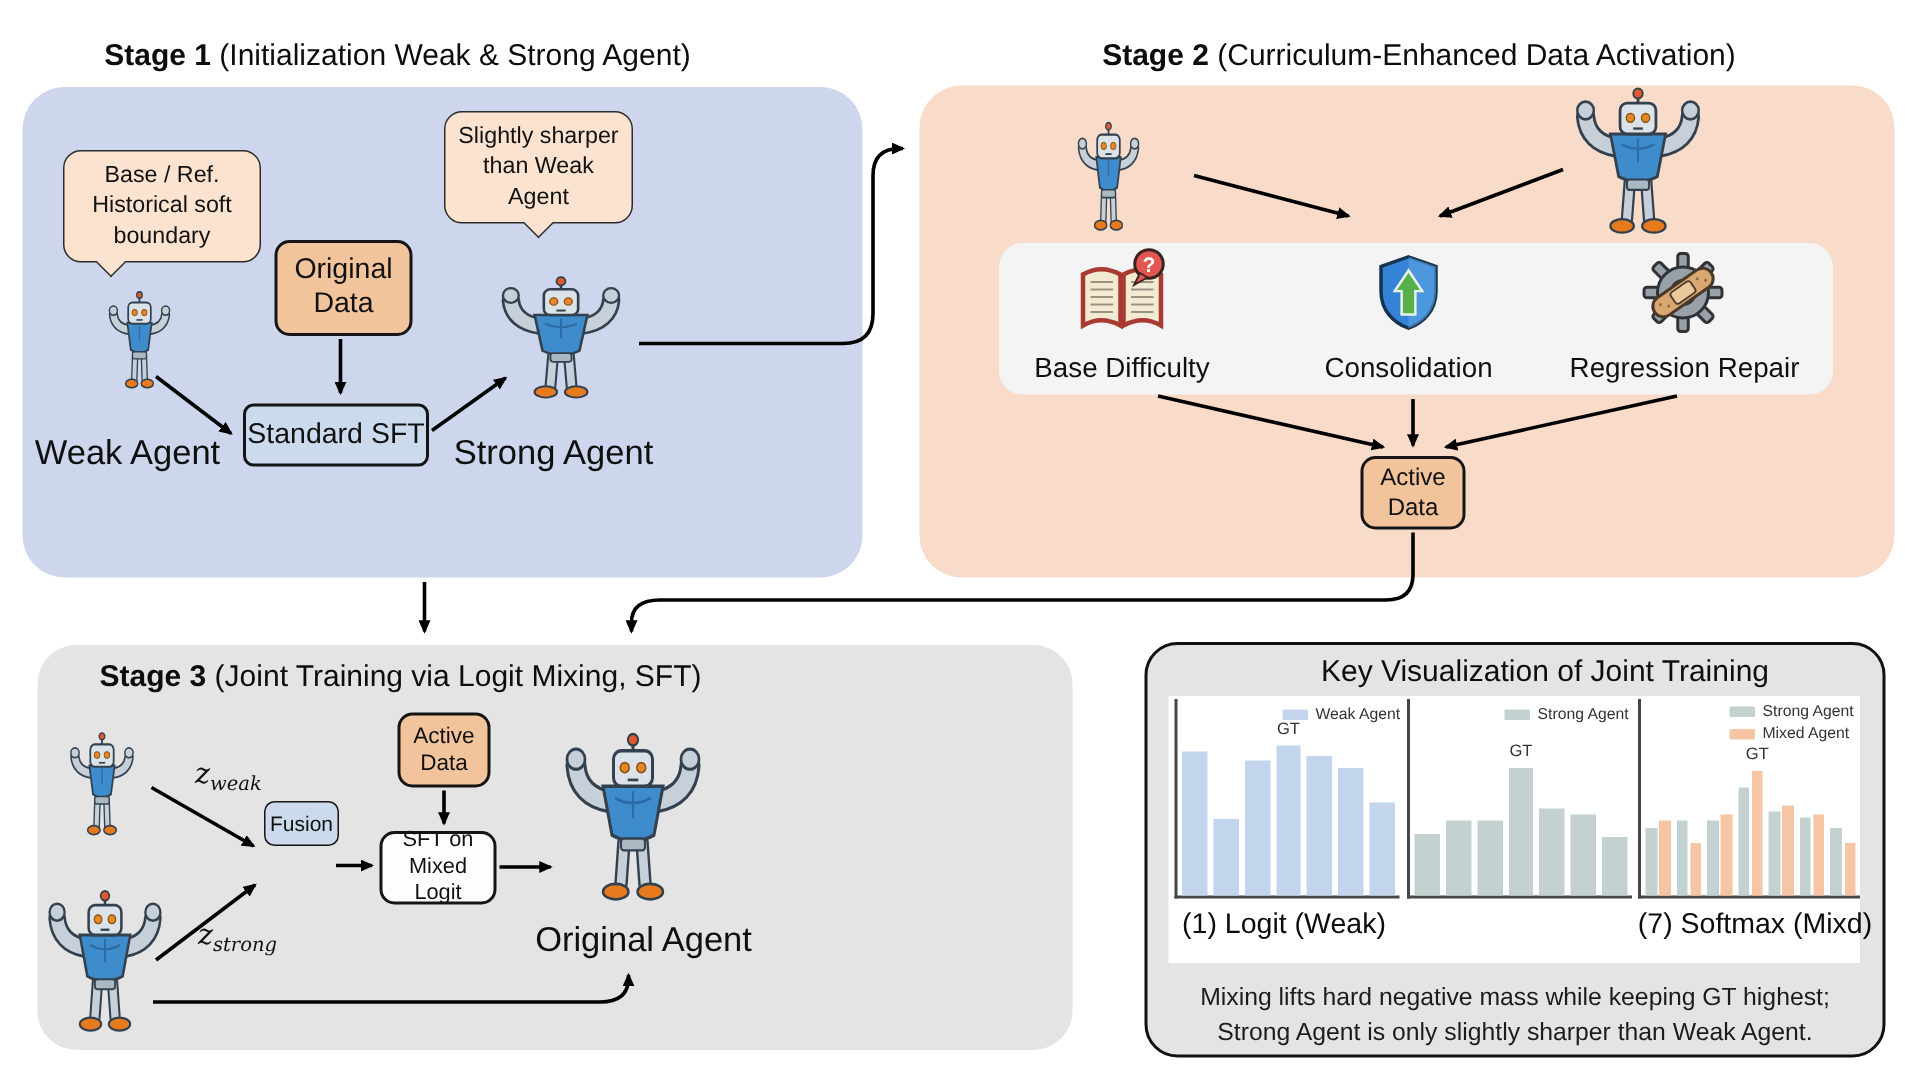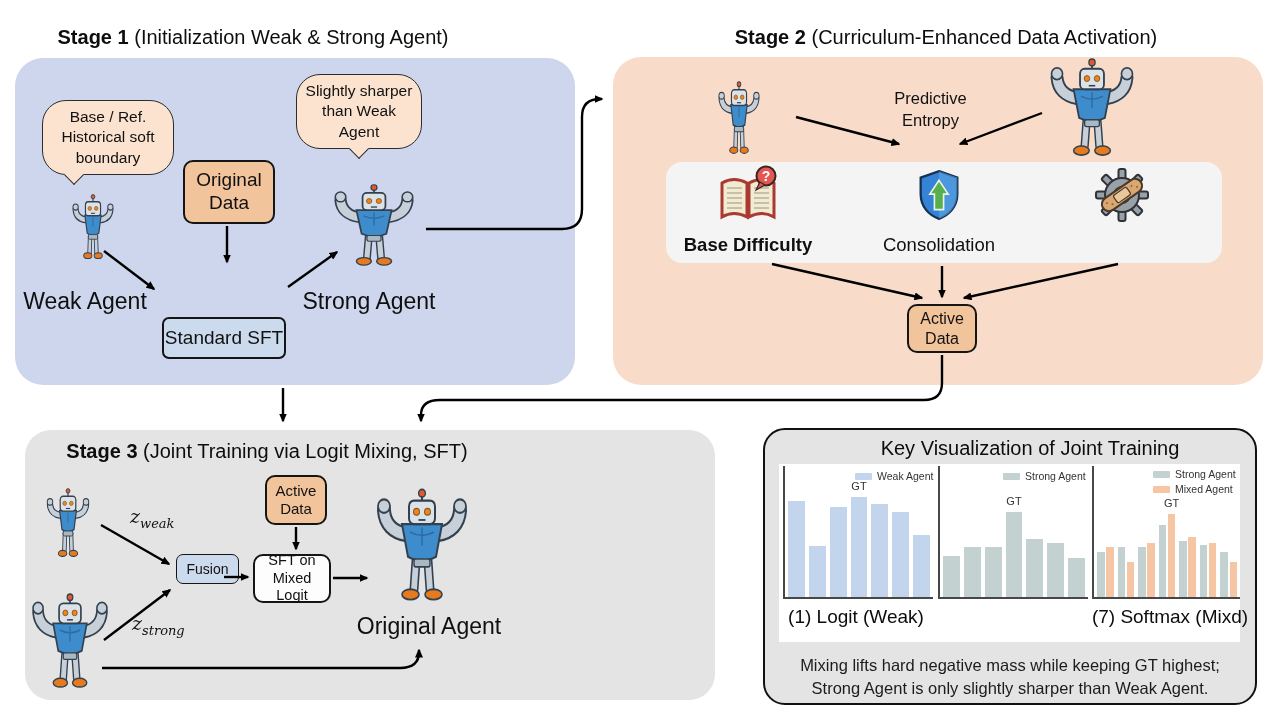--- a/index.html
+++ b/index.html
@@ -8,52 +8,52 @@
   .panel{position:absolute;border-radius:28px;}
   #stage1-panel{left:15px;top:58px;width:560px;height:327px;background:#cdd6ec;}
   #stage2-panel{left:613px;top:57px;width:650px;height:328px;background:#f8dcc9;}
   #stage3-panel{left:25px;top:430px;width:690px;height:270px;background:#e4e4e4;border-radius:26px;}
   #keyviz-panel{left:763px;top:428px;width:494px;height:277px;background:#e4e4e4;border:2px solid #111;border-radius:22px;box-sizing:border-box;}
   #stage2-strip{position:absolute;left:666px;top:162px;width:556px;height:101px;background:#f4f4f5;border-radius:16px;}
   #keyviz-white{position:absolute;left:779px;top:464px;width:461px;height:178px;background:#ffffff;}
 
   .title{position:absolute;text-align:center;font-size:20px;color:#0d0d0d;white-space:nowrap;}
   .title b{font-weight:700;}
-  #stage1-title{left:15px;top:26px;width:476px;text-align:center;}
+  #stage1-title{left:27px;top:26px;width:476px;text-align:center;}
   #stage2-title{left:646px;top:26px;width:600px;}
   #stage3-title{left:25px;top:440px;width:484px;}
   #keyviz-title{left:800px;top:437px;width:460px;font-size:20px;}
 
   .box{position:absolute;display:flex;align-items:center;justify-content:center;text-align:center;
        border:2.2px solid #151515;color:#111;line-height:1.2;box-sizing:border-box;z-index:3;}
   .box.orange{background:#f2c49c;border-radius:10px;}
   .box.blue{background:#ccdaee;border-radius:7px;}
   .box.white{background:#fdfdfd;border-radius:10px;}
   #original-data-box{left:183px;top:160px;width:92px;height:64px;font-size:19px;}
-  #standard-sft-box{left:162px;top:269px;width:124px;height:42px;font-size:19px;margin-top:48px;}
+  #standard-sft-box{left:162px;top:269px;width:124px;height:42px;font-size:19px;}
   #active-data-box-s2{left:907px;top:304px;width:70px;height:49px;font-size:16px;}
   #active-data-box-s3{left:265px;top:475px;width:62px;height:50px;font-size:15px;}
-  #fusion-box{left:176px;top:554px;width:63px;height:30px;font-size:14px;border-width:1.8px;}
+  #fusion-box{left:176px;top:534px;width:50px;height:30px;font-size:14px;border-width:1.8px;}
   #sft-mixed-box{left:253px;top:554px;width:78px;height:49px;font-size:14.5px;}
 
-  .bubble{position:absolute;background:#fbe3d0;border:1.6px solid #2c2c2c;border-radius:24px;
+  .bubble{position:absolute;background:#fbe3d0;border:1.6px solid #2c2c2c;border-radius:12px;
           text-align:center;font-size:15.5px;line-height:1.32;padding:6px 5px;color:#111;z-index:3;}
   .bubble::after{content:"";position:absolute;width:13px;height:13px;background:#fbe3d0;
           border-right:1.6px solid #2c2c2c;border-bottom:1.6px solid #2c2c2c;transform:rotate(45deg);bottom:-8px;}
   #bubble-weak{left:42px;top:100px;width:120px;}
   #bubble-weak::after{left:24px;}
   #bubble-strong{left:296px;top:74px;width:114px;}
   #bubble-strong::after{left:calc(50% - 7px);}
 
   .lbl{position:absolute;text-align:center;font-size:23px;color:#0f0f0f;white-space:nowrap;z-index:3;}
   #weak-agent-label{left:10px;top:288px;width:150px;}
   #strong-agent-label{left:294px;top:288px;width:150px;}
   #stronger-agent-label{left:344px;top:613px;width:170px;}
   .item-label{position:absolute;top:234px;text-align:center;font-size:18.5px;color:#101010;white-space:nowrap;z-index:3;}
-  #item-label-0{left:668px;width:160px;font-weight:bold;}
+  #item-label-0{left:668px;width:160px;}
   #item-label-1{left:859px;width:160px;}
   #item-label-2{left:1035px;width:176px;}
   #predictive-entropy{position:absolute;left:883px;top:87px;width:95px;text-align:center;
       font-size:16.5px;line-height:1.35;color:#111;z-index:3;}
 
   .mathz{position:absolute;font-family:"DejaVu Serif", serif;font-style:italic;font-size:19px;color:#111;z-index:3;}
   .mathz sub{font-size:13px;}
   #z-weak{left:130px;top:505px;}
   #z-strong{left:132px;top:612px;}
 
@@ -164,21 +164,20 @@
     </svg>
   <div class="lbl" id="weak-agent-label">Weak Agent</div>
   <div class="lbl" id="strong-agent-label">Strong Agent</div>
 
   <svg class="bot" style="left:710px;top:80px" width="58" height="84">
       <use href="#robot" width="100" height="112" transform="scale(0.58 0.75)"></use>
     </svg>
   <svg class="bot" style="left:1046px;top:57px" width="92" height="110">
       <use href="#robot-strong" width="100" height="112" transform="scale(0.92 0.98)"></use>
     </svg>
-  <div id="predictive-entropy">Predictive Entropy</div>
 
   <svg class="icon" style="left:716px;top:164px" width="64" height="62" viewBox="0 0 64 60">
     <path d="M6,18 Q18,11 31,18 L31,52 Q18,45 6,52 Z" fill="#f3ead2" stroke="#a93a32" stroke-width="3"></path>
     <path d="M58,18 Q46,11 33,18 L33,52 Q46,45 58,52 Z" fill="#f3ead2" stroke="#a93a32" stroke-width="3"></path>
     <path d="M11,23 h15 M11,28 h15 M11,33 h15 M11,38 h15 M11,43 h15" stroke="#9a9382" stroke-width="1.2" fill="none"></path>
     <path d="M38,23 h15 M38,28 h15 M38,33 h15 M38,38 h15 M38,43 h15" stroke="#9a9382" stroke-width="1.2" fill="none"></path>
     <circle cx="50" cy="11" r="9.5" fill="#e25752" stroke="#3a2420" stroke-width="2"></circle>
     <path d="M44,17 L40,25 L49,20 Z" fill="#e25752" stroke="#3a2420" stroke-width="1.2"></path>
     <text x="50" y="16" text-anchor="middle" font-size="14" font-weight="bold" fill="#fff" font-family="Liberation Sans, sans-serif">?</text>
   </svg>
@@ -205,20 +204,21 @@
       <rect x="22" y="24.5" width="16" height="9" rx="2" fill="#e9c99c" stroke="#4a3828" stroke-width="1.2"></rect>
       <circle cx="13" cy="27" r="1" fill="#8a6a42"></circle>
         <circle cx="17" cy="31" r="1" fill="#8a6a42"></circle>
       <circle cx="43" cy="27" r="1" fill="#8a6a42"></circle>
         <circle cx="47" cy="31" r="1" fill="#8a6a42"></circle>
     </g>
   </svg>
 
   <div class="item-label" id="item-label-0">Base Difficulty</div>
   <div class="item-label" id="item-label-1">Consolidation</div>
+  <div class="item-label" id="item-label-2">Regression Repair</div>
   <div class="box orange" id="active-data-box-s2">Active Data</div>
 
   <svg class="bot" style="left:38px;top:487px" width="60" height="80">
       <use href="#robot" width="100" height="112" transform="scale(0.60 0.71)"></use>
     </svg>
   <svg class="bot" style="left:28px;top:592px" width="84" height="106">
       <use href="#robot-strong" width="100" height="112" transform="scale(0.84 0.95)"></use>
     </svg>
   <svg class="bot" style="left:372px;top:487px" width="100" height="126">
       <use href="#robot-strong" width="100" height="112" transform="scale(1.0 1.125)"></use>

